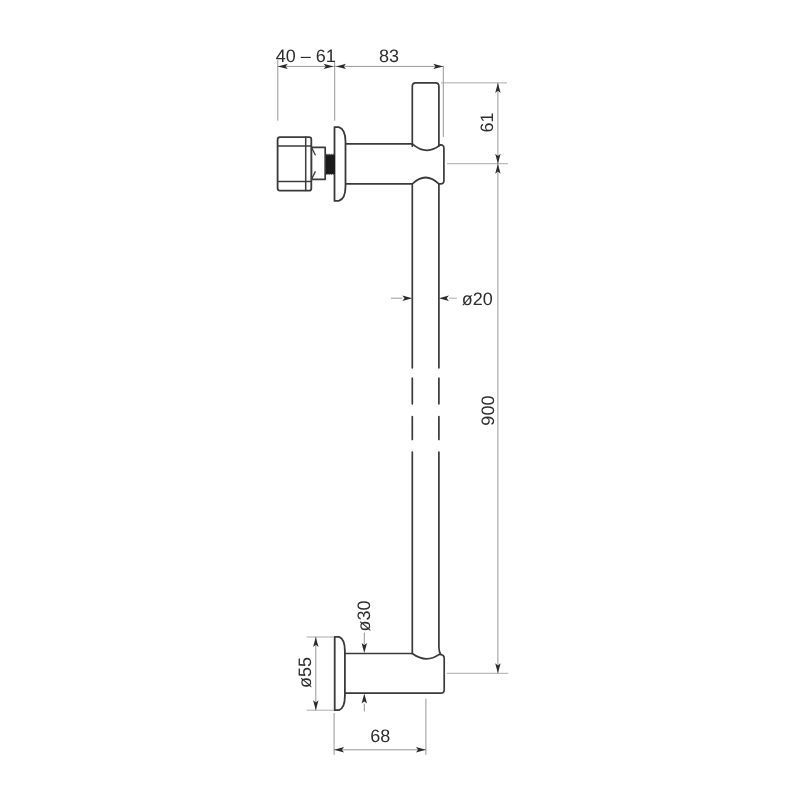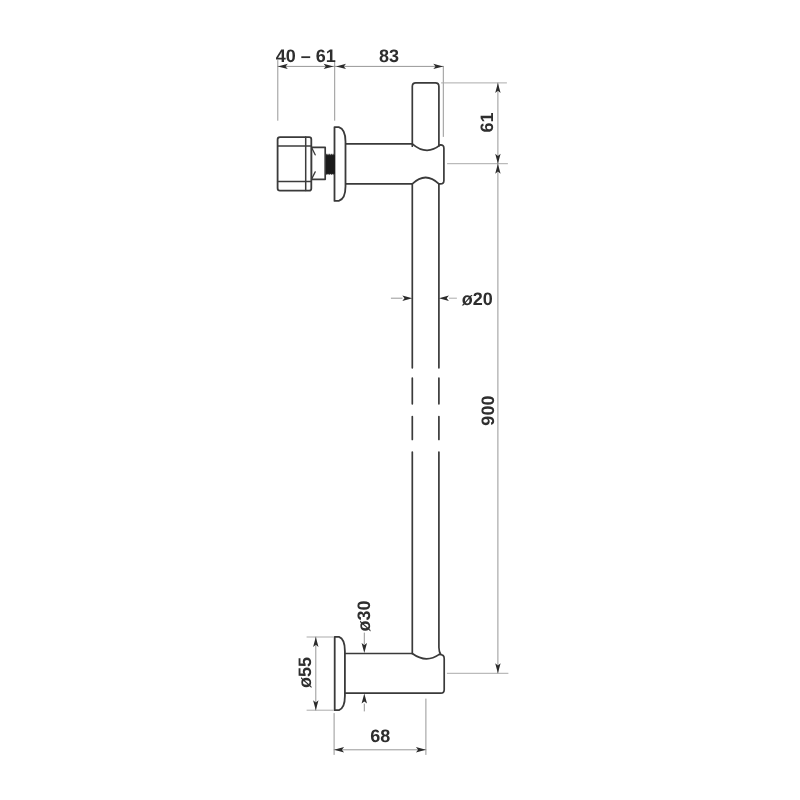--- a/index.html
+++ b/index.html
@@ -1,16 +1,16 @@
 <!DOCTYPE html>
 <html><head>
 <meta charset="utf-8">
 <style>
   html,body{margin:0;padding:0;background:#ffffff;}
-  .wrap{width:688px;height:800px;position:relative;background:#fdba74;filter:grayscale(100%);font-weight:bold;}
+  .wrap{width:688px;height:800px;position:relative;background:#fdba74;filter:grayscale(100%);}
   text{font-family:"Liberation Sans",sans-serif;fill:#2e2e2e;text-rendering:geometricPrecision;}
 </style>
 </head>
 <body>
 <div class="wrap">
 <svg width="800" height="800" viewBox="0 0 800 800" xmlns="http://www.w3.org/2000/svg">
 
   <rect x="0" y="0" width="800" height="800" fill="#ffffff"></rect>
 
   <g fill="none" stroke-linecap="round" stroke-linejoin="round">

